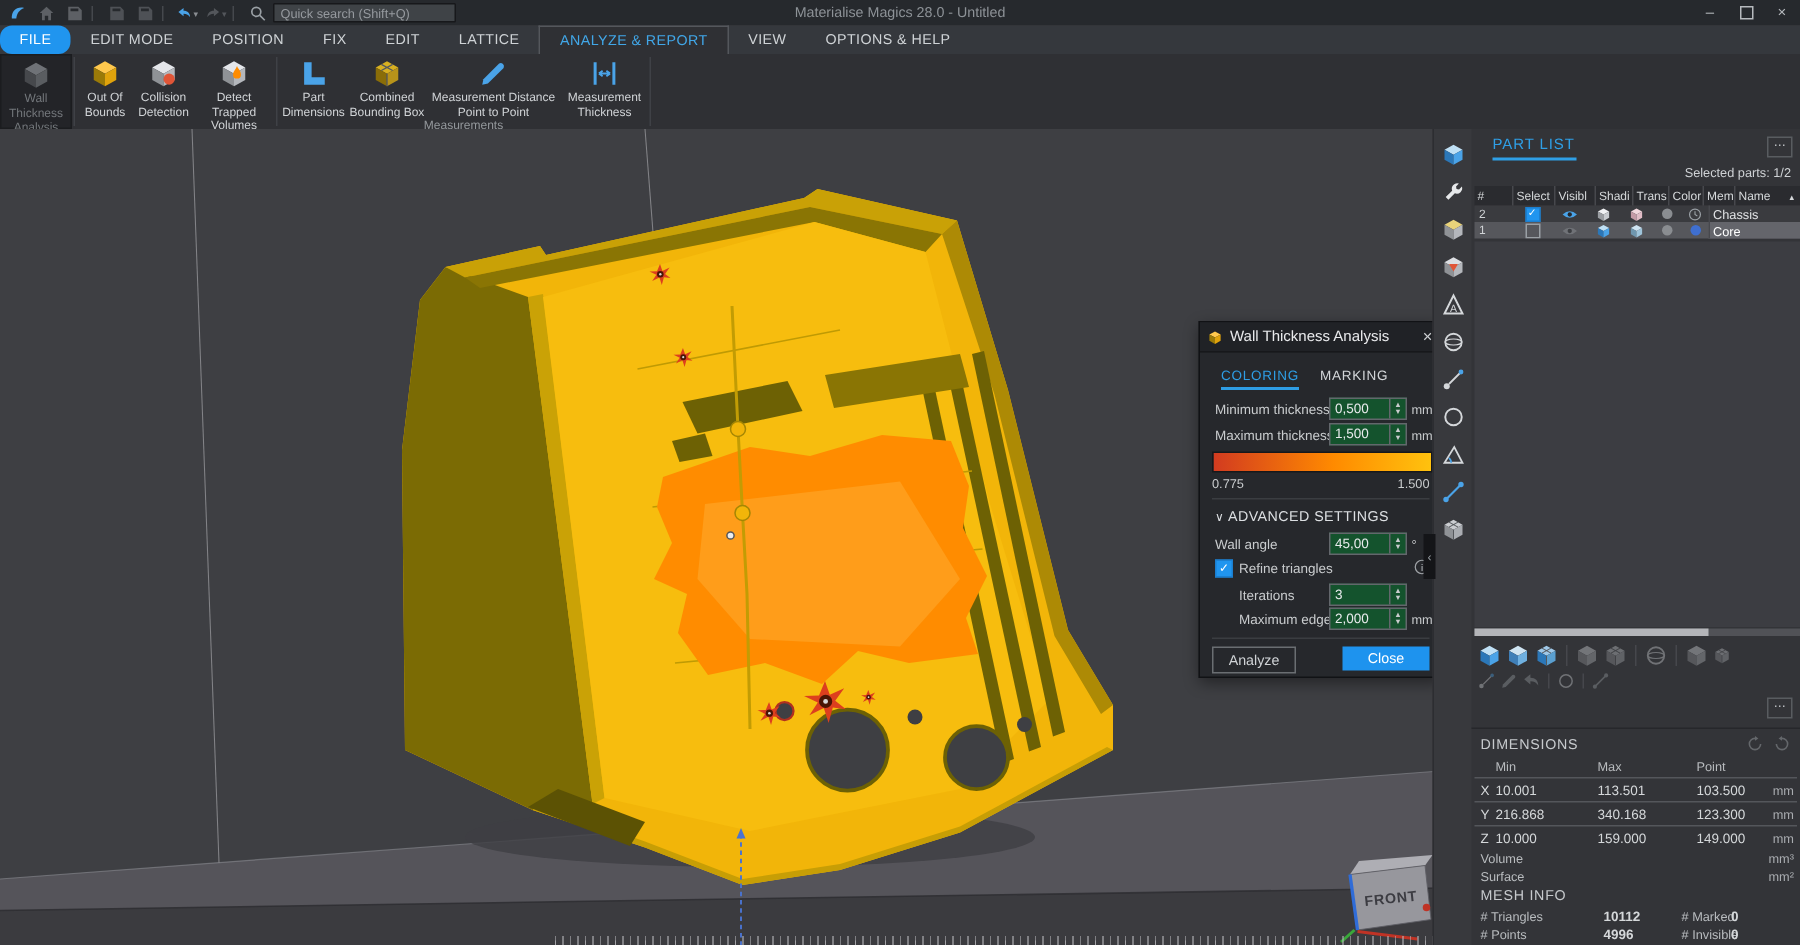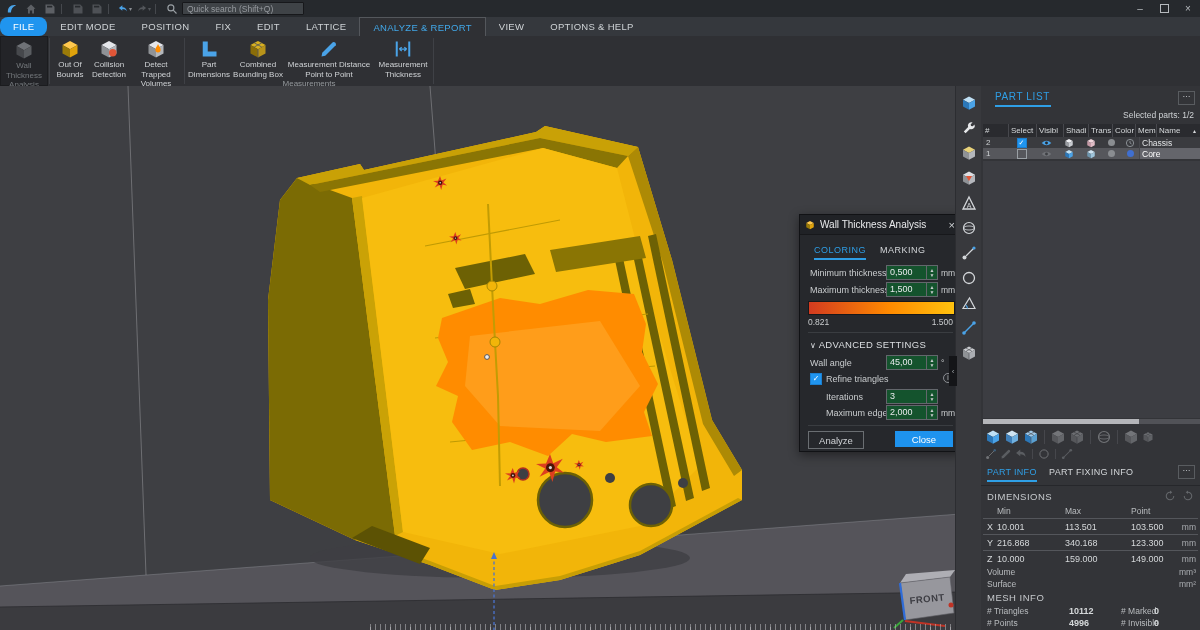--- a/index.html
+++ b/index.html
@@ -236,20 +236,21 @@
       </svg>
       <span class="caret">▾</span>
     </div>
   <div class="sep"></div>
   <div class="tb-ic">
       <svg class="ic12" viewBox="0 0 16 16">
         <use href="#i-search"></use>
       </svg>
     </div>
   <input id="quick-search" placeholder="Quick search (Shift+Q)" style="">
+  <div id="win-title">Materialise Magics 28.0 - Untitled</div>
   <div id="win-controls">
     <div class="wc">–</div>
     <div class="wc">
         <span id="max-box"></span>
       </div>
     <div class="wc">×</div>
   </div>
 </div>
 
 <div id="menubar" class="abs">
@@ -452,21 +453,21 @@
   <div class="unit" style="left:141px;top:53px">mm</div>
 
   <div class="drow-label" style="left:10px;top:70px">Maximum thickness</div>
   <div class="spin" style="left:86px;top:67px">
     <span class="val">1,500</span>
       <span class="arr">▲<br>▼</span>
   </div>
   <div class="unit" style="left:141px;top:70px">mm</div>
 
   <div id="gradbar" style="background: linear-gradient(90deg, rgb(210, 59, 32) 0%, rgb(255, 138, 0) 55%, rgb(255, 194, 14) 100%);"></div>
-  <div class="unit" style="left:8px;top:102px">0.821</div>
+  <div class="unit" style="left:8px;top:102px">0.775</div>
   <div class="unit" style="right:8px;top:102px">1.500</div>
 
   <div class="ddiv" style="top:117px"></div>
   <div class="drow-label" style="left:10px;top:124px;color:#dcdfe2;font-size:9.5px;letter-spacing:.3px"><span style="font-size:8px">∨ </span><span>ADVANCED SETTINGS</span></div>
 
   <div class="drow-label" style="left:10px;top:143px">Wall angle</div>
   <div class="spin" style="left:86px;top:140px">
     <span class="val">45,00</span>
       <span class="arr">▲<br>▼</span>
   </div>
@@ -683,24 +684,20 @@
     <div class="vline" style="height:10px"></div>
     <svg class="ic12 iro" viewBox="0 0 16 16">
         <use href="#i-circleo"></use>
       </svg>
     <div class="vline" style="height:10px"></div>
     <svg class="ic12 iro" viewBox="0 0 16 16">
         <use href="#i-ruler" style="--fg:#9aa0a5"></use>
       </svg>
   </div>
 
-  <div id="pi-tabs" class="abs">
-    <div class="pi-tab-on" style="left:0">PART INFO</div>
-    <div class="pi-tab-off" style="left:62px">PART FIXING INFO</div>
-  </div>
   <div class="dots-btn abs" style="right:5px;top:379px">⋯</div>
   <div id="pi-div" class="abs"></div>
 
   <div id="dim-title" class="abs">DIMENSIONS</div>
   <svg class="ic12 abs" viewBox="0 0 16 16" style="right:24px;top:404px;opacity:.6">
       <use href="#i-refresh"></use>
     </svg>
   <svg class="ic12 abs" viewBox="0 0 16 16" style="right:6px;top:404px;opacity:.6;transform:scaleX(-1)">
       <use href="#i-refresh"></use>
     </svg>

